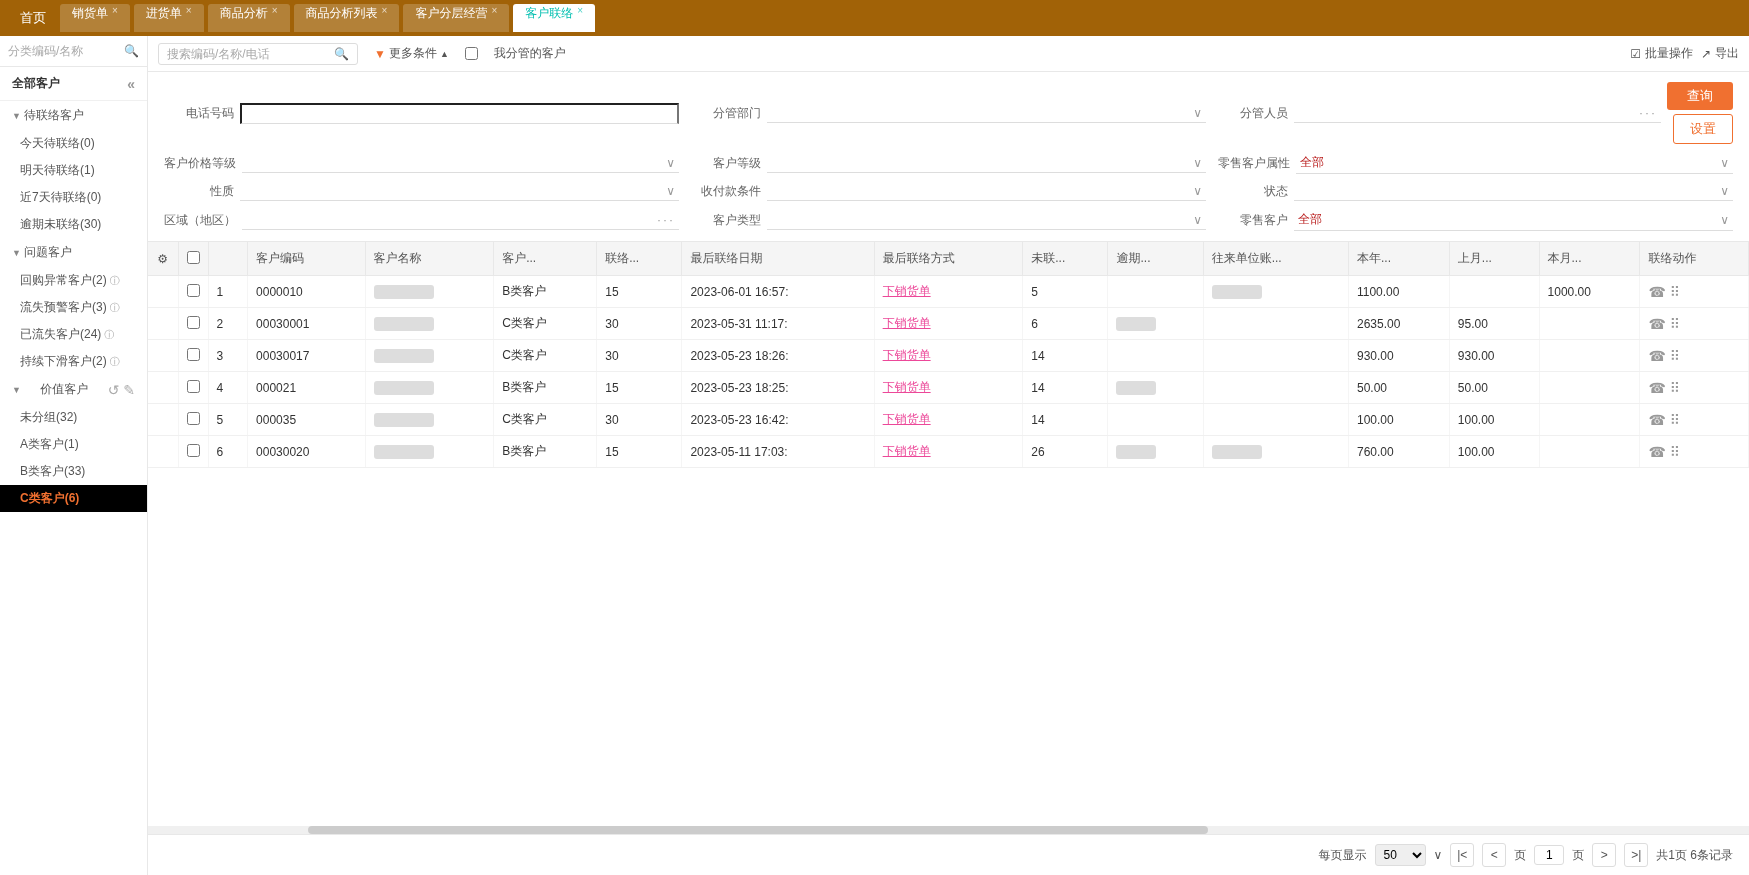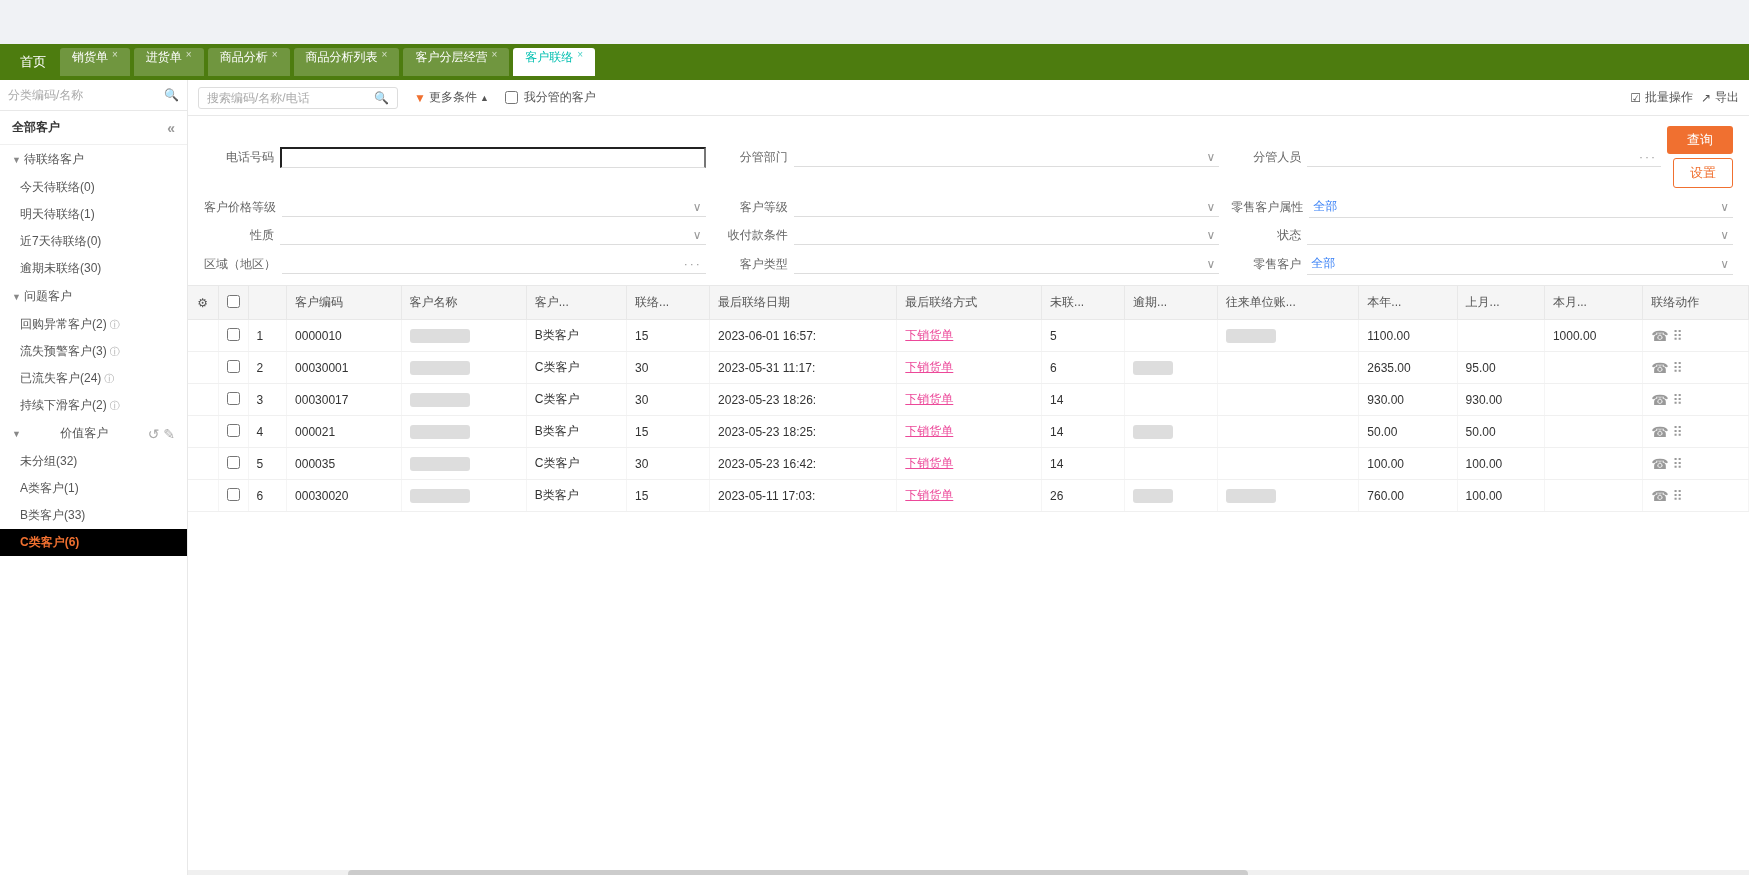--- a/index.html
+++ b/index.html
@@ -1,29 +1,29 @@
 <!DOCTYPE html>
 <html><head>
   <meta charset="utf-8">
   <style>
     * { box-sizing: border-box; margin: 0; padding: 0; font-family: 'Microsoft YaHei', Arial, sans-serif; font-size: 12px; }
     body { background: #f0f2f5; overflow: hidden; width: 1749px; height: 875px; }
 
     
-    .top-nav { display: flex; align-items: center; background: #4d7c0f; height: 36px; padding: 0 10px; gap: 4px; margin-top: 44px; }
+    .top-nav { display: flex; align-items: center; background: #a16207; height: 36px; padding: 0 10px; gap: 4px; }
     .top-nav .nav-home { color: #fff; padding: 0 10px; font-size: 13px; cursor: pointer; }
     .nav-tab { display: flex; background: rgba(255,255,255,0.2); color: #fff; padding: 1px 12px; height: 28px; border-radius: 3px 3px 0 0; font-size: 12px; gap: 4px; cursor: pointer; }
     .nav-tab.active { background: #fff; color: #00bfb0; }
     .nav-tab .close-x { font-size: 10px; opacity: 0.7; }
 
     
     .main-layout { display: flex; height: calc(875px - 36px); }
 
     
-    .sidebar { width: 188px; background: #fff; border-right: 1px solid #e8e8e8; overflow-y: auto; flex-shrink: 0; padding-bottom: 10px; }
+    .sidebar { width: 148px; background: #fff; border-right: 1px solid #e8e8e8; overflow-y: auto; flex-shrink: 0; padding-bottom: 10px; }
     .sidebar-search { display: flex; align-items: center; padding: 8px 8px; border-bottom: 1px solid #e8e8e8; gap: 4px; }
     .sidebar-search input { border: none; outline: none; width: 100%; font-size: 12px; color: #333; }
     .sidebar-search input::placeholder { color: #aaa; }
     .sidebar-all { display: flex; align-items: center; justify-content: space-between; padding: 8px 12px; font-weight: bold; font-size: 13px; color: #333; border-bottom: 1px solid #f0f0f0; }
     .sidebar-all .collapse-btn { cursor: pointer; color: #999; font-size: 14px; }
     .sidebar-section-title { display: flex; align-items: center; padding: 6px 12px; color: #555; font-size: 12px; gap: 3px; }
     .sidebar-section-title::before { content: '▼'; font-size: 9px; color: #888; }
     .sidebar-item { padding: 5px 12px 5px 20px; color: #555; cursor: pointer; display: flex; align-items: center; gap: 3px; }
     .sidebar-item.active { background: #000000; color: #f07030; font-weight: bold; }
     .sidebar-item .info-icon { color: #aaa; font-size: 10px; }
@@ -31,31 +31,31 @@
     
     .content { flex: 1; display: flex; flex-direction: column; overflow: hidden; }
 
     
     .toolbar { display: flex; align-items: center; padding: 6px 10px; background: #fff; border-bottom: 1px solid #e8e8e8; gap: 8px; }
     .search-box { display: flex; align-items: center; border: 1px solid #ddd; border-radius: 3px; padding: 3px 8px; gap: 4px; width: 200px; }
     .search-box input { border: none; outline: none; width: 100%; color: #333; font-size: 12px; }
     .search-box input::placeholder { color: #aaa; }
     .more-conditions { display: flex; align-items: center; gap: 3px; color: #555; cursor: pointer; padding: 3px 8px; }
     .more-conditions .arrow { font-size: 9px; }
-    .my-customers { display: flex; align-items: center; gap: 6px; color: #555; cursor: pointer; }
+    .my-customers { display: flex; align-items: center; gap: 16px; color: #555; cursor: pointer; }
     .batch-ops { margin-left: auto; display: flex; align-items: center; gap: 4px; color: #555; cursor: pointer; }
     .export-btn { display: flex; align-items: center; gap: 4px; color: #555; cursor: pointer; }
 
     
     .filter-panel { background: #fff; border-bottom: 1px solid #e8e8e8; padding: 10px 16px; display: grid; grid-template-columns: 1fr 1fr 1fr; gap: 8px 12px; }
     .filter-row { display: flex; align-items: center; gap: 6px; }
     .filter-label { color: #666; white-space: nowrap; min-width: 70px; text-align: right; }
     .filter-input { flex: 1; border-bottom: 1px solid #ddd; padding: 2px 4px; outline: none; font-size: 12px; }
     .filter-select { flex: 1; display: flex; align-items: center; justify-content: space-between; border-bottom: 1px solid #ddd; padding: 2px 4px; cursor: pointer; color: #999; }
-    .filter-select-value { color: #3b82f6; }
+    .filter-select-value { color: #b91c1c; }
     .filter-dots { color: #999; cursor: pointer; letter-spacing: 2px; }
     .filter-actions { display: flex; flex-direction: column; gap: 4px; justify-content: center; align-items: flex-end; grid-row: 1 / 3; }
     .btn-query { background: #f07030; color: #fff; border: none; padding: 5px 20px; border-radius: 3px; cursor: pointer; font-size: 13px; }
     .btn-settings { background: #fff; color: #f07030; border: 1px solid #f07030; padding: 5px 16px; border-radius: 3px; cursor: pointer; font-size: 13px; }
 
     
     .table-area { flex: 1; overflow: auto; background: #fff; margin: 0; }
     table { width: 100%; border-collapse: collapse; font-size: 12px; }
     thead tr { background: #f5f5f5; }
     th { padding: 8px 8px; border-bottom: 1px solid #e8e8e8; color: #555; font-weight: normal; white-space: nowrap; text-align: left; border-right: 1px solid #e8e8e8; position: sticky; top: 0; background: #f5f5f5; z-index: 1; }

